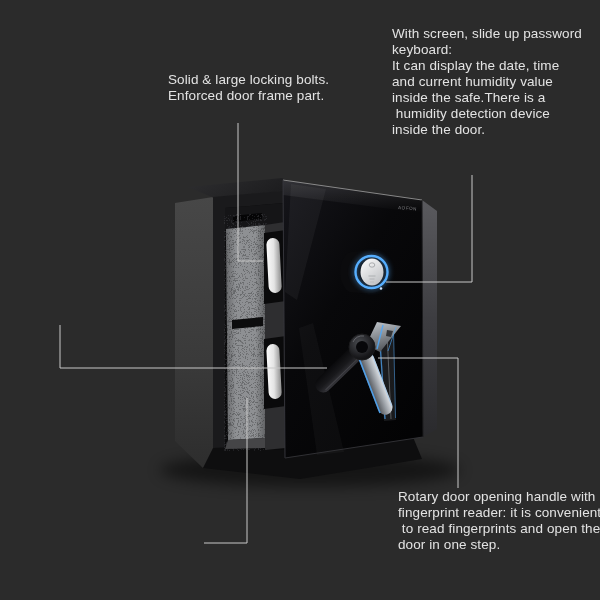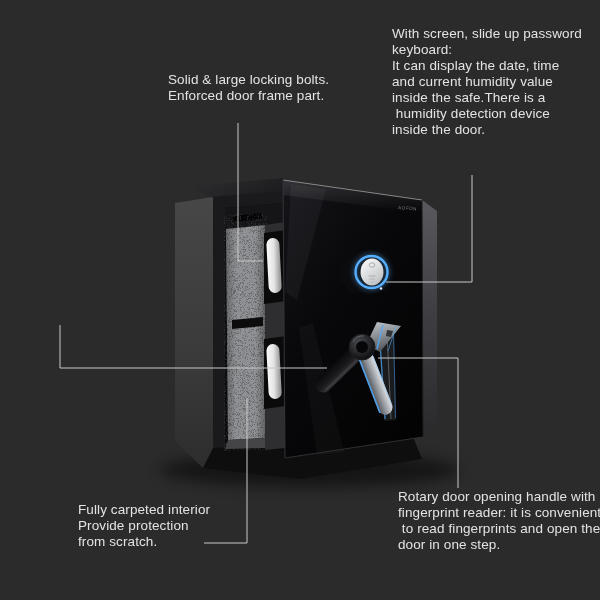--- a/index.html
+++ b/index.html
@@ -205,21 +205,18 @@
 
   <div class="ann" id="ann-screen">With screen, slide up password
 keyboard:
 It can display the date, time
 and current humidity value
 inside the safe.There is a
  humidity detection device
 inside the door.</div>
   <div class="ann" id="ann-bolts">Solid &amp; large locking bolts.
 Enforced door frame part.</div>
-  <div class="ann" id="ann-carpet">Fully carpeted interior
-Provide protection
-from scratch.</div>
   <div class="ann" id="ann-handle">Rotary door opening handle with
 fingerprint reader: it is convenient
  to read fingerprints and open the
 door in one step.</div>
 
 </div>
 
 </body></html>

